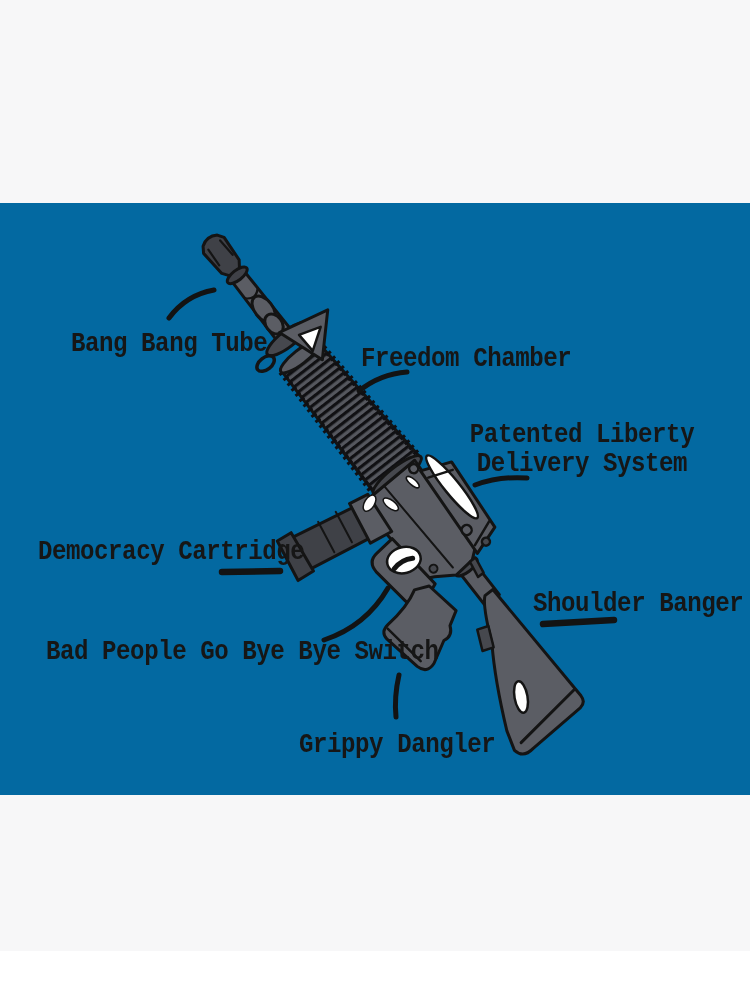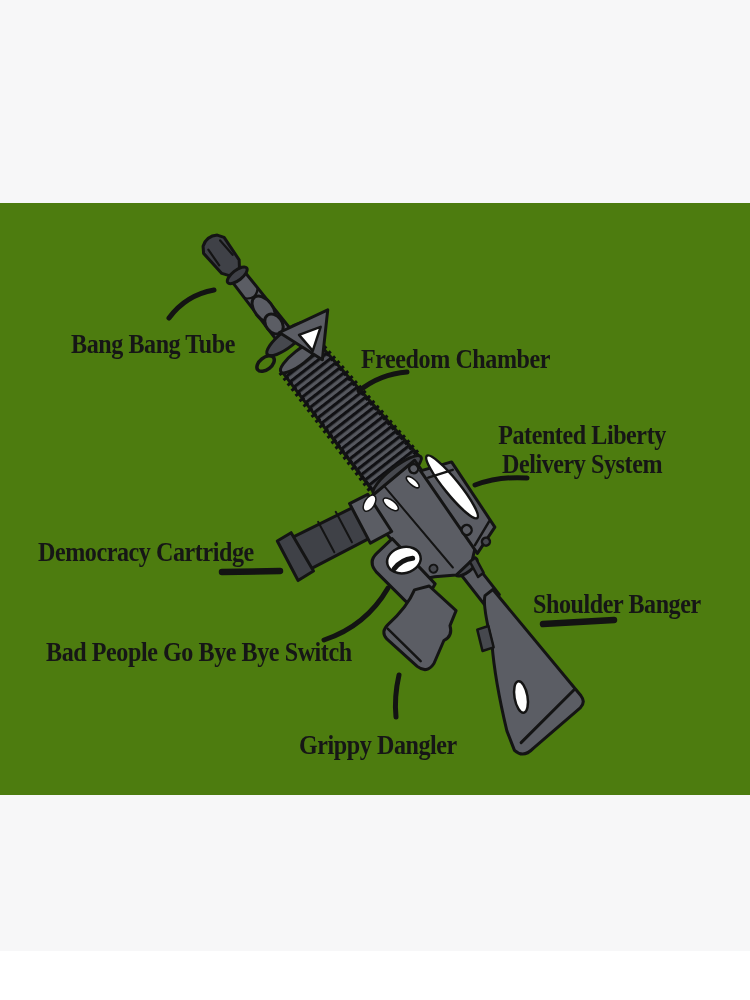--- a/index.html
+++ b/index.html
@@ -1,18 +1,18 @@
 <!DOCTYPE html>
 <html><head>
 <meta charset="utf-8">
 <style>
   html,body{margin:0;padding:0;background:#ffffff;}
   .canvas{
     position:relative;width:750px;height:951px;overflow:hidden;
-    background:#4d7c0f;font-family:Liberation Serif, serif;
+    background:#0369a1;font-family:Liberation Mono, monospace;
   }
   .band{position:absolute;left:0;width:750px;background:#f7f7f8;}
   .band.top{top:0;height:203px;}
   .band.bottom{top:795px;height:205px;}
   .art{position:absolute;left:0;top:0;width:750px;height:1000px;}
   .lbl{
     position:absolute;
     font-weight:700;font-size:28px;line-height:1;
     letter-spacing:-0.5px;color:#161616;white-space:nowrap;
     transform:scaleX(0.86);transform-origin:0 0;

